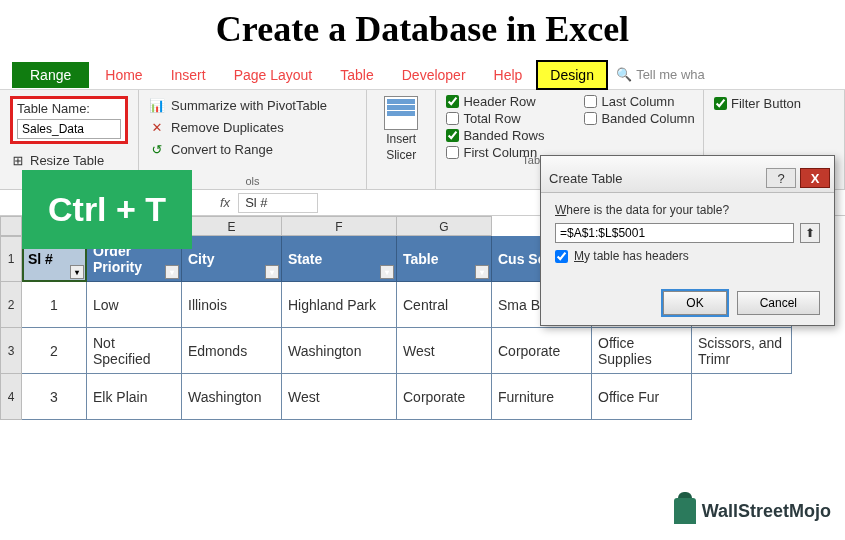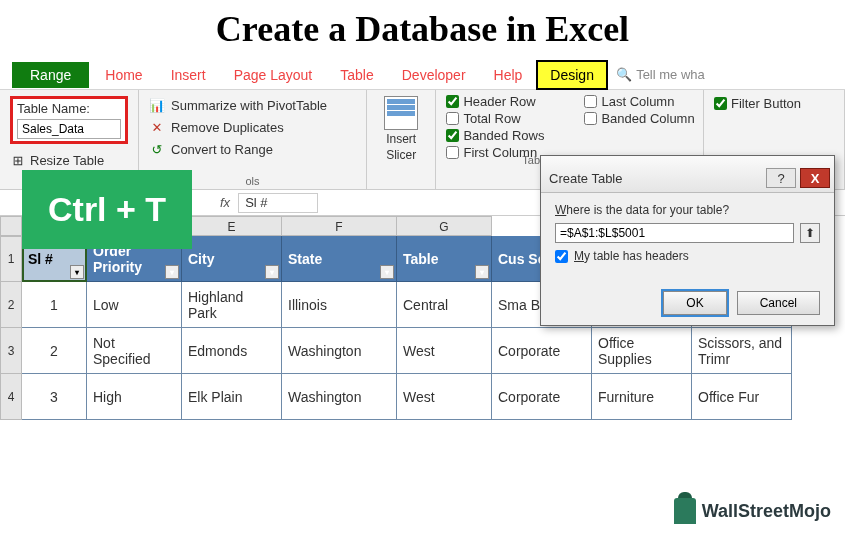--- a/index.html
+++ b/index.html
@@ -208,38 +208,37 @@
           <span class="dd">▾</span>
         </div>
       <div class="cell hdr-cell">
           <span>Cus Seg</span>
         </div>
       <div class="cell hdr-cell"></div>
       <div class="cell hdr-cell"></div>
 
       <div class="cell c1">1</div>
       <div class="cell">Low</div>
+      <div class="cell">Illinois</div>
       <div class="cell">Highland Park</div>
-      <div class="cell">Illinois</div>
       <div class="cell">Central</div>
       <div class="cell">Sma Bus</div>
       <div class="cell"></div>
       <div class="cell"></div>
 
       <div class="cell c1">2</div>
       <div class="cell">Not Specified</div>
       <div class="cell">Edmonds</div>
       <div class="cell">Washington</div>
       <div class="cell">West</div>
       <div class="cell">Corporate</div>
       <div class="cell">Office Supplies</div>
       <div class="cell">Scissors, and Trimr</div>
 
       <div class="cell c1">3</div>
-      <div class="cell">High</div>
       <div class="cell">Elk Plain</div>
       <div class="cell">Washington</div>
       <div class="cell">West</div>
       <div class="cell">Corporate</div>
       <div class="cell">Furniture</div>
       <div class="cell">Office Fur</div>
     </div>
   </div>
 </div>
 

